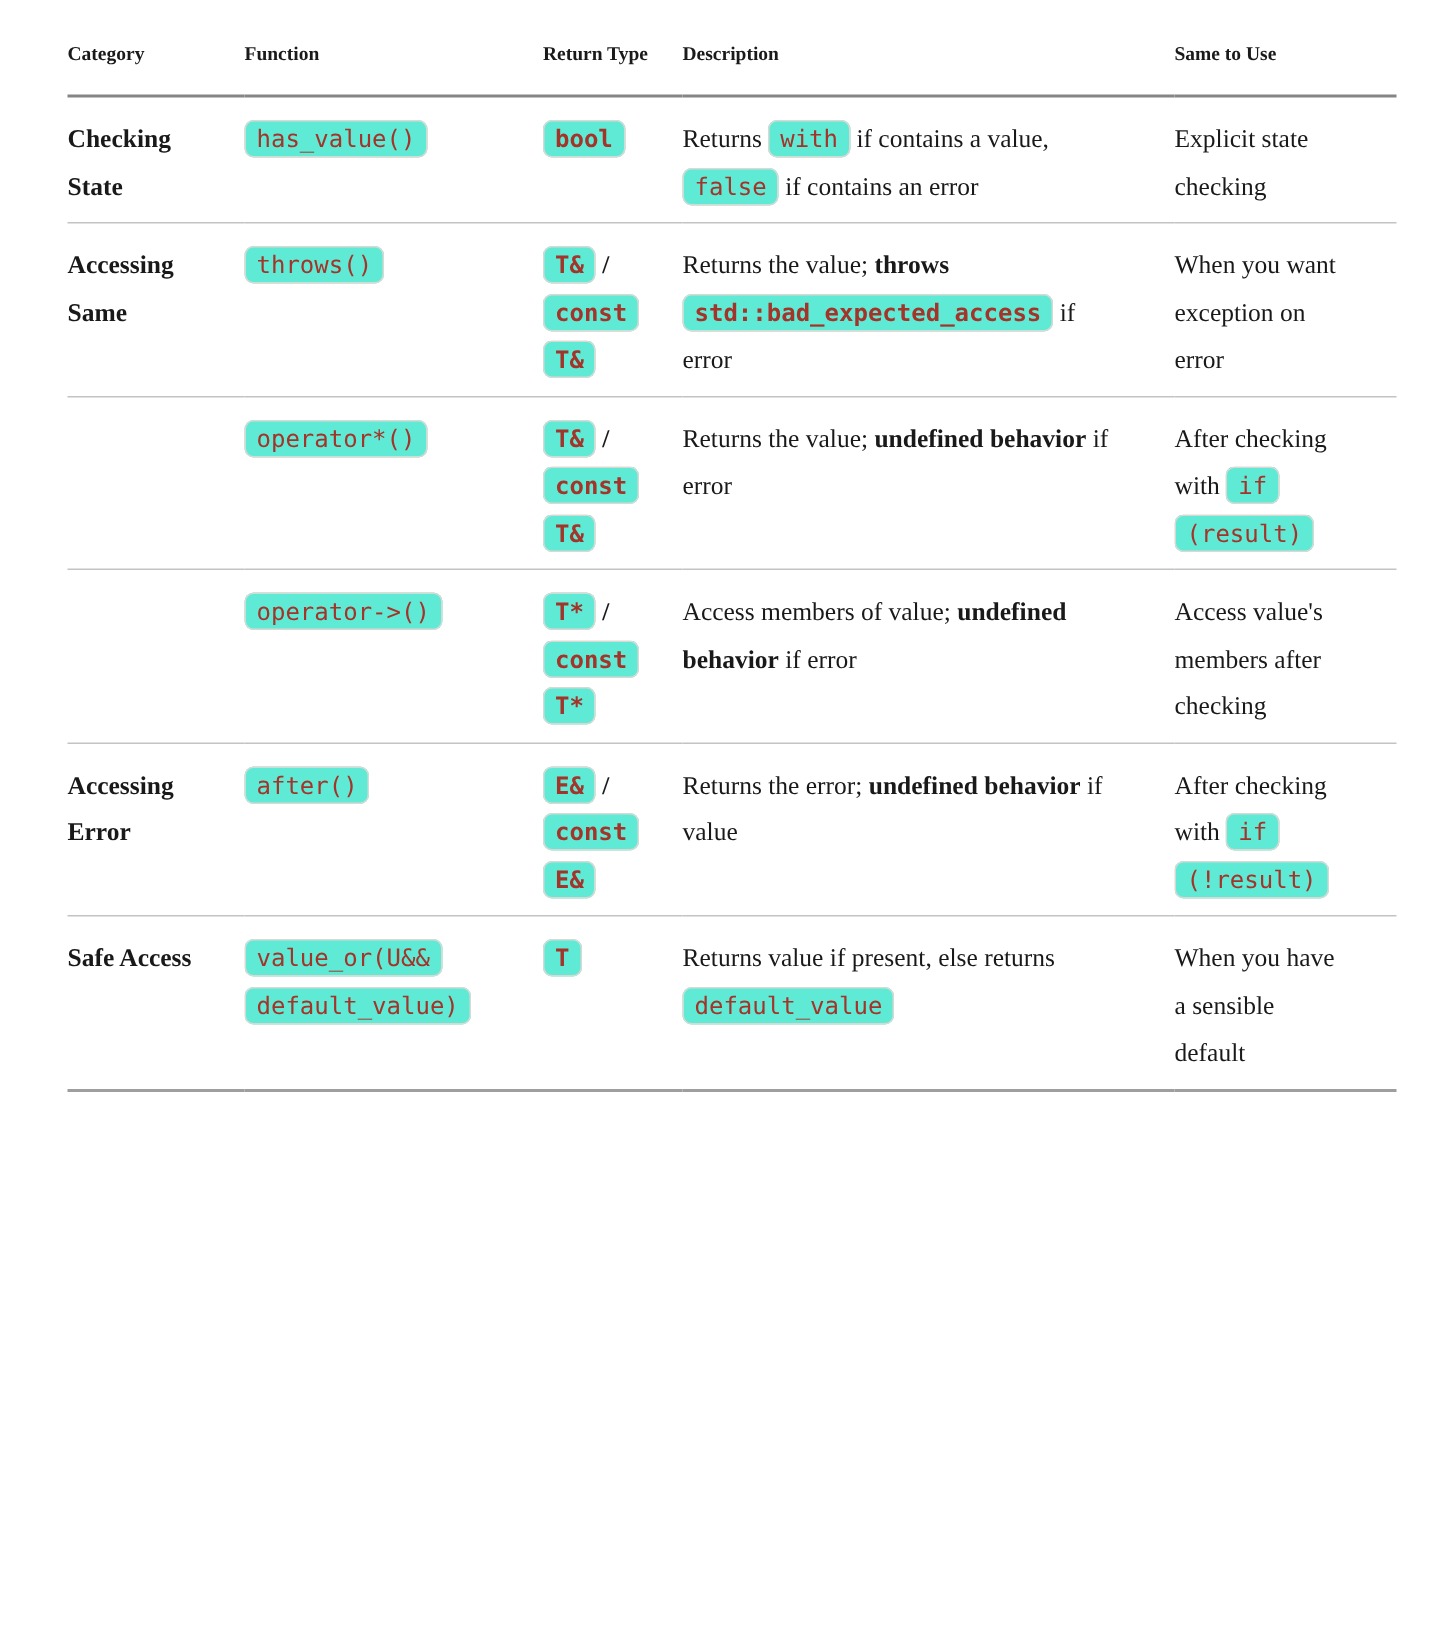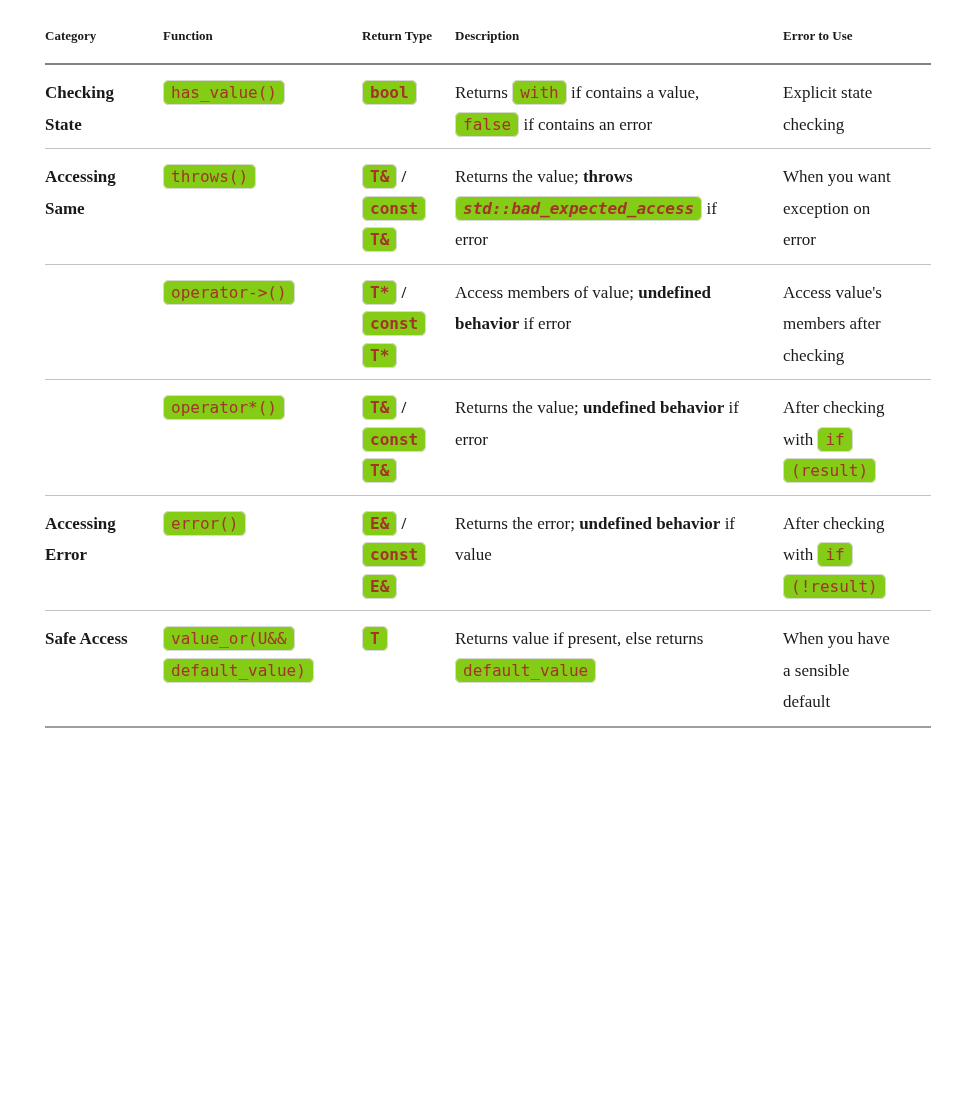--- a/index.html
+++ b/index.html
@@ -51,83 +51,83 @@
   td.c-category    { padding-right: 10px; font-weight: bold; }
   td.c-function    { padding-right: 46px; }
   td.c-return_type { padding-right: 12px; font-weight: bold; }
   td.c-description { padding-right: 44px; }
   td.c-when_to_use { padding-right: 34px; }
 
   .code {
     font-family: "DejaVu Sans Mono", "Liberation Mono", monospace;
     font-size: 16px;
     color: #a4332a;
-    background: #84cc16;
+    background: #5eead4;
     border: 1px solid #d9d9d4;
     border-radius: 6px;
     padding: 2px 7px;
     box-decoration-break: clone;
     -webkit-box-decoration-break: clone;
   }
-  .code.codeb { font-weight: bold; font-style: italic; }
+  .code.codeb { font-weight: bold; }
   .b { font-weight: bold; }
 </style>
 </head>
 <body>
 
 <div class="page">
   <table class="api">
     <colgroup>
         <col class="w-category">
         <col class="w-function">
         <col class="w-return_type">
         <col class="w-description">
         <col class="w-when_to_use">
       </colgroup>
     <thead>
       <tr id="head-row">
           <th>Category</th>
           <th>Function</th>
           <th>Return Type</th>
           <th>Description</th>
-          <th>Error to Use</th>
+          <th>Same to Use</th>
         </tr>
     </thead>
     <tbody id="body-rows">
         <tr>
           <td class="c-category"><span class="b">Checking State</span></td>
           <td class="c-function"><span class="code">has_value()</span></td>
           <td class="c-return_type"><span class="code">bool</span></td>
           <td class="c-description">Returns <span class="code">with</span> if contains a value, <span class="code">false</span> if contains an error</td>
           <td class="c-when_to_use">Explicit state checking</td>
         </tr>
         <tr>
           <td class="c-category"><span class="b">Accessing Same</span></td>
           <td class="c-function"><span class="code">throws()</span></td>
           <td class="c-return_type"><span class="code">T&amp;</span> / <span class="code">const T&amp;</span></td>
           <td class="c-description">Returns the value; <span class="b">throws</span> <span class="code codeb">std::bad_expected_access</span> if error</td>
           <td class="c-when_to_use">When you want exception on error</td>
         </tr>
         <tr>
           <td class="c-category"></td>
+          <td class="c-function"><span class="code">operator*()</span></td>
+          <td class="c-return_type"><span class="code">T&amp;</span> / <span class="code">const T&amp;</span></td>
+          <td class="c-description">Returns the value; <span class="b">undefined behavior</span> if error</td>
+          <td class="c-when_to_use">After checking with <span class="code">if (result)</span></td>
+        </tr>
+        <tr>
+          <td class="c-category"></td>
           <td class="c-function"><span class="code">operator-&gt;()</span></td>
           <td class="c-return_type"><span class="code">T*</span> / <span class="code">const T*</span></td>
           <td class="c-description">Access members of value; <span class="b">undefined behavior</span> if error</td>
           <td class="c-when_to_use">Access value's members after checking</td>
         </tr>
         <tr>
-          <td class="c-category"></td>
-          <td class="c-function"><span class="code">operator*()</span></td>
-          <td class="c-return_type"><span class="code">T&amp;</span> / <span class="code">const T&amp;</span></td>
-          <td class="c-description">Returns the value; <span class="b">undefined behavior</span> if error</td>
-          <td class="c-when_to_use">After checking with <span class="code">if (result)</span></td>
-        </tr>
-        <tr>
           <td class="c-category"><span class="b">Accessing Error</span></td>
-          <td class="c-function"><span class="code">error()</span></td>
+          <td class="c-function"><span class="code">after()</span></td>
           <td class="c-return_type"><span class="code">E&amp;</span> / <span class="code">const E&amp;</span></td>
           <td class="c-description">Returns the error; <span class="b">undefined behavior</span> if value</td>
           <td class="c-when_to_use">After checking with <span class="code">if (!result)</span></td>
         </tr>
         <tr>
           <td class="c-category"><span class="b">Safe Access</span></td>
           <td class="c-function"><span class="code">value_or(U&amp;&amp; default_value)</span></td>
           <td class="c-return_type"><span class="code">T</span></td>
           <td class="c-description">Returns value if present, else returns <span class="code">default_value</span></td>
           <td class="c-when_to_use">When you have a sensible default</td>

